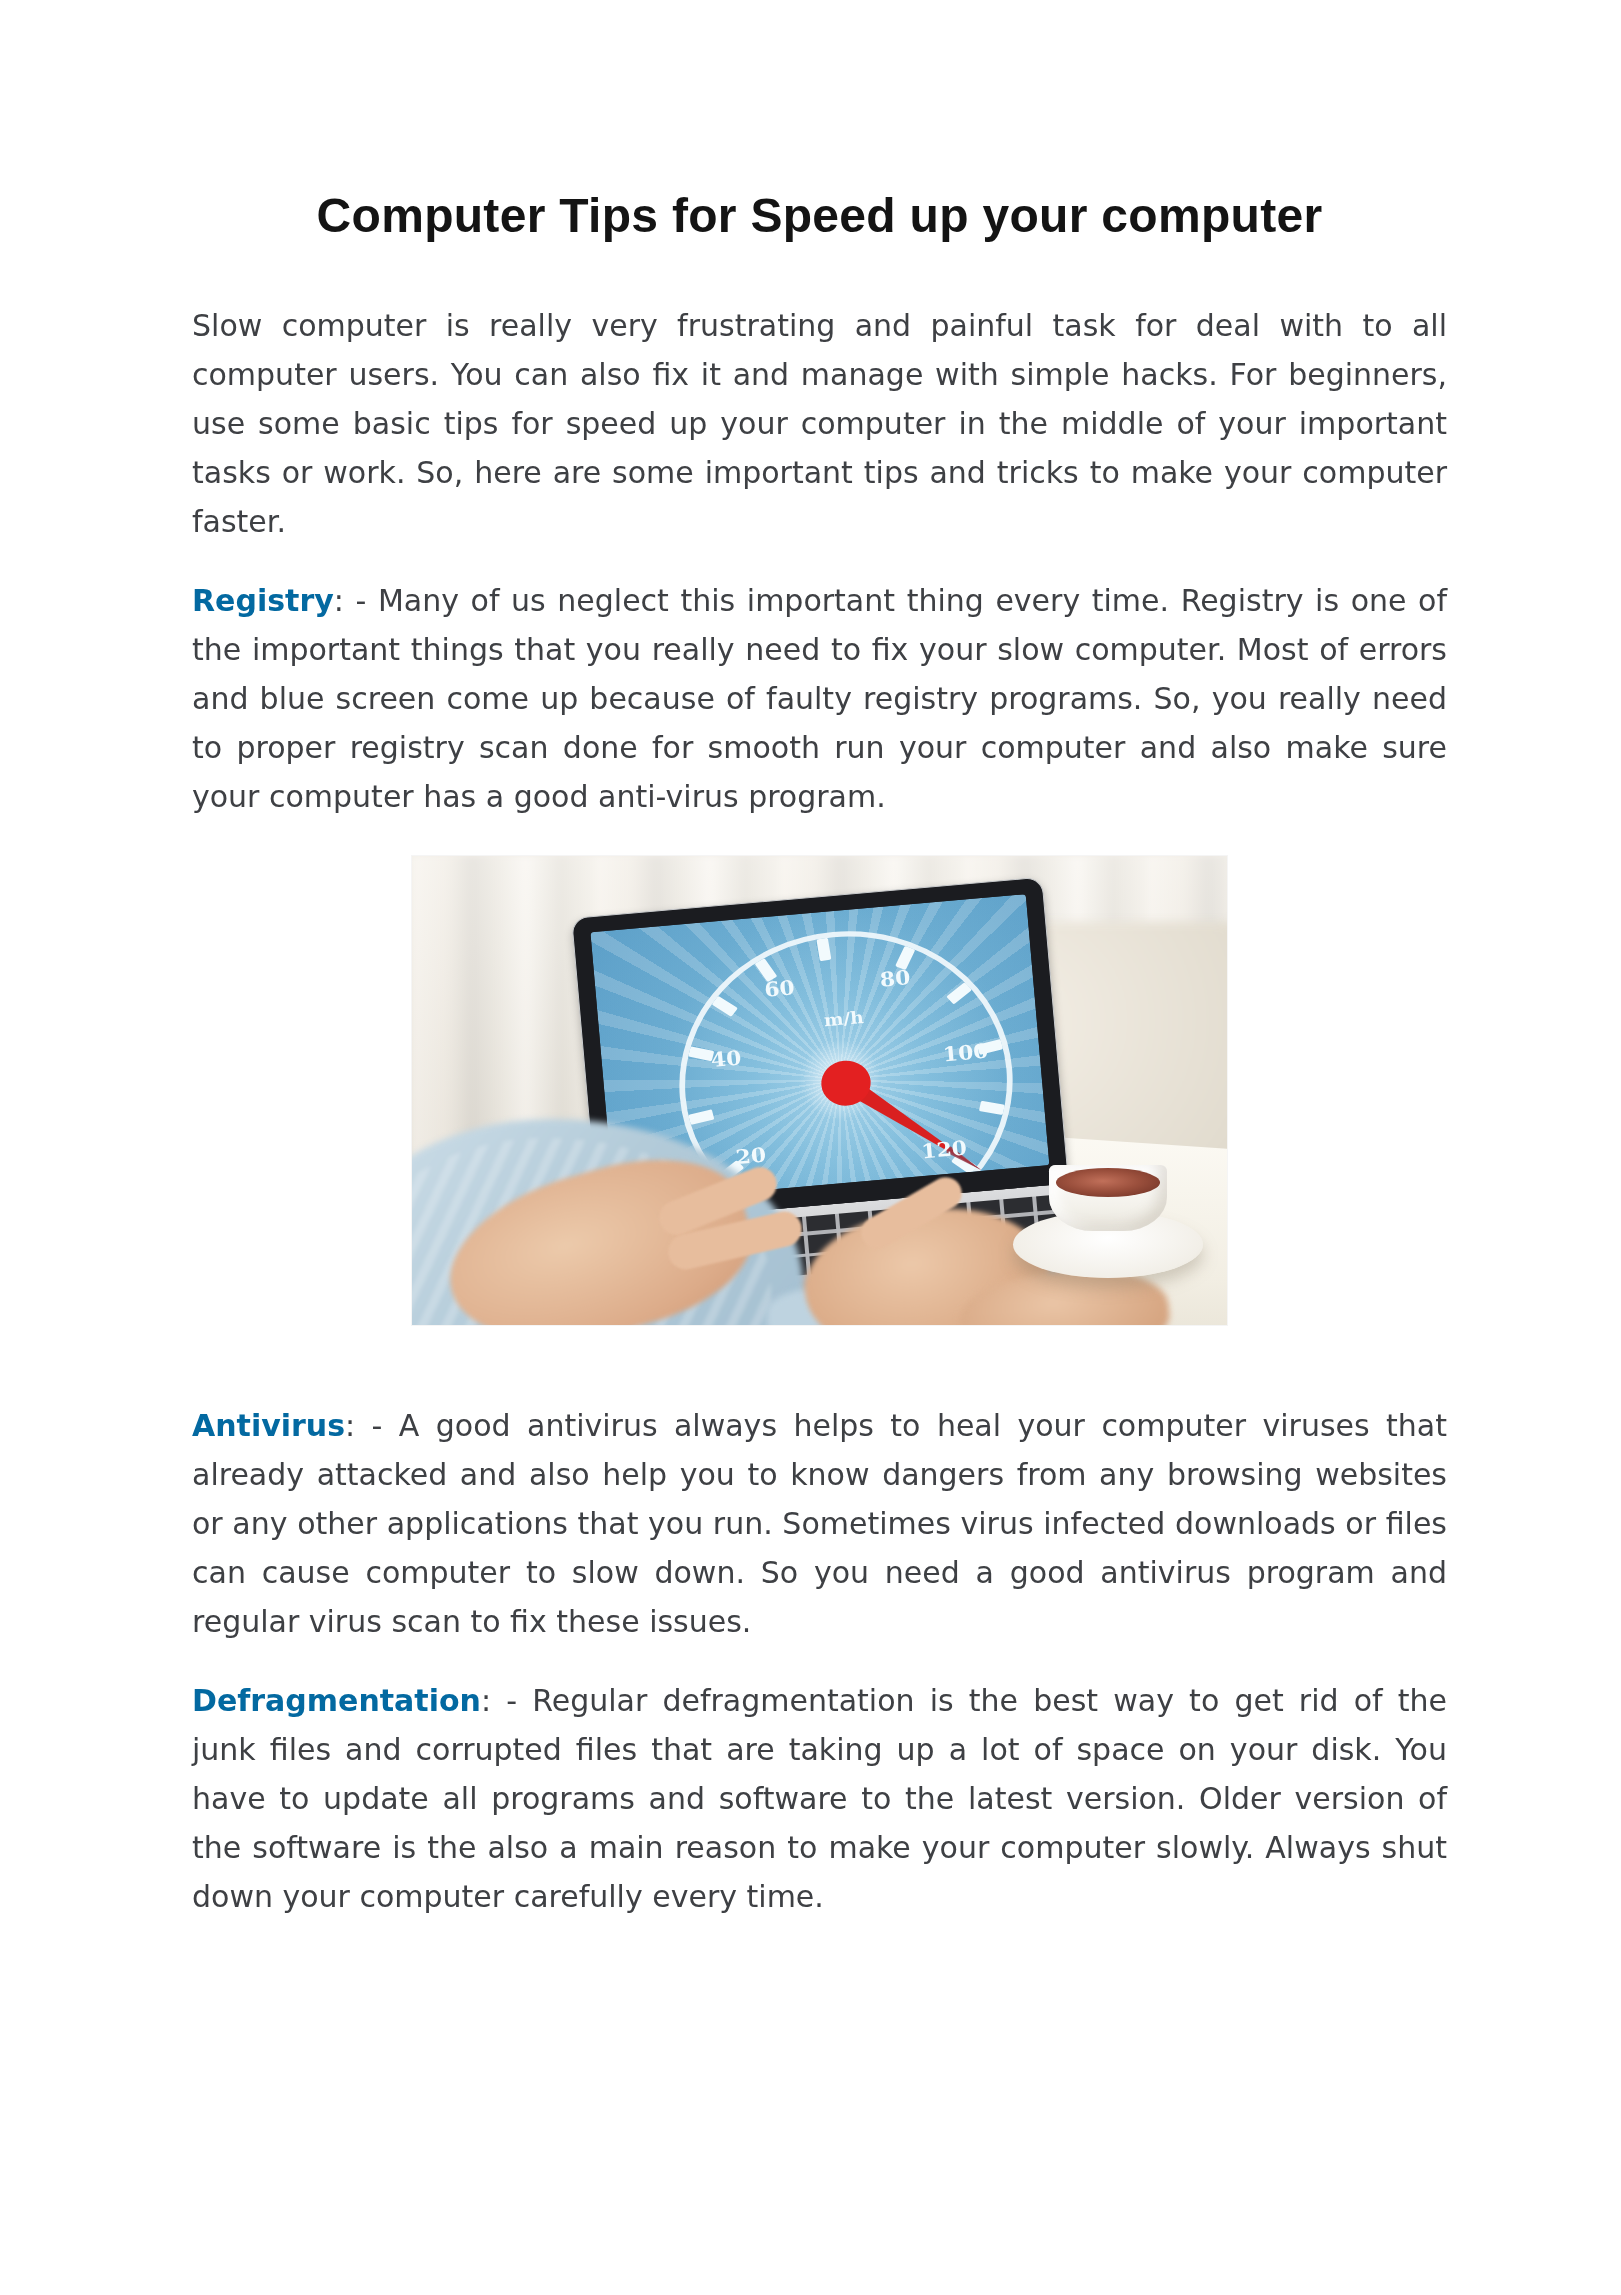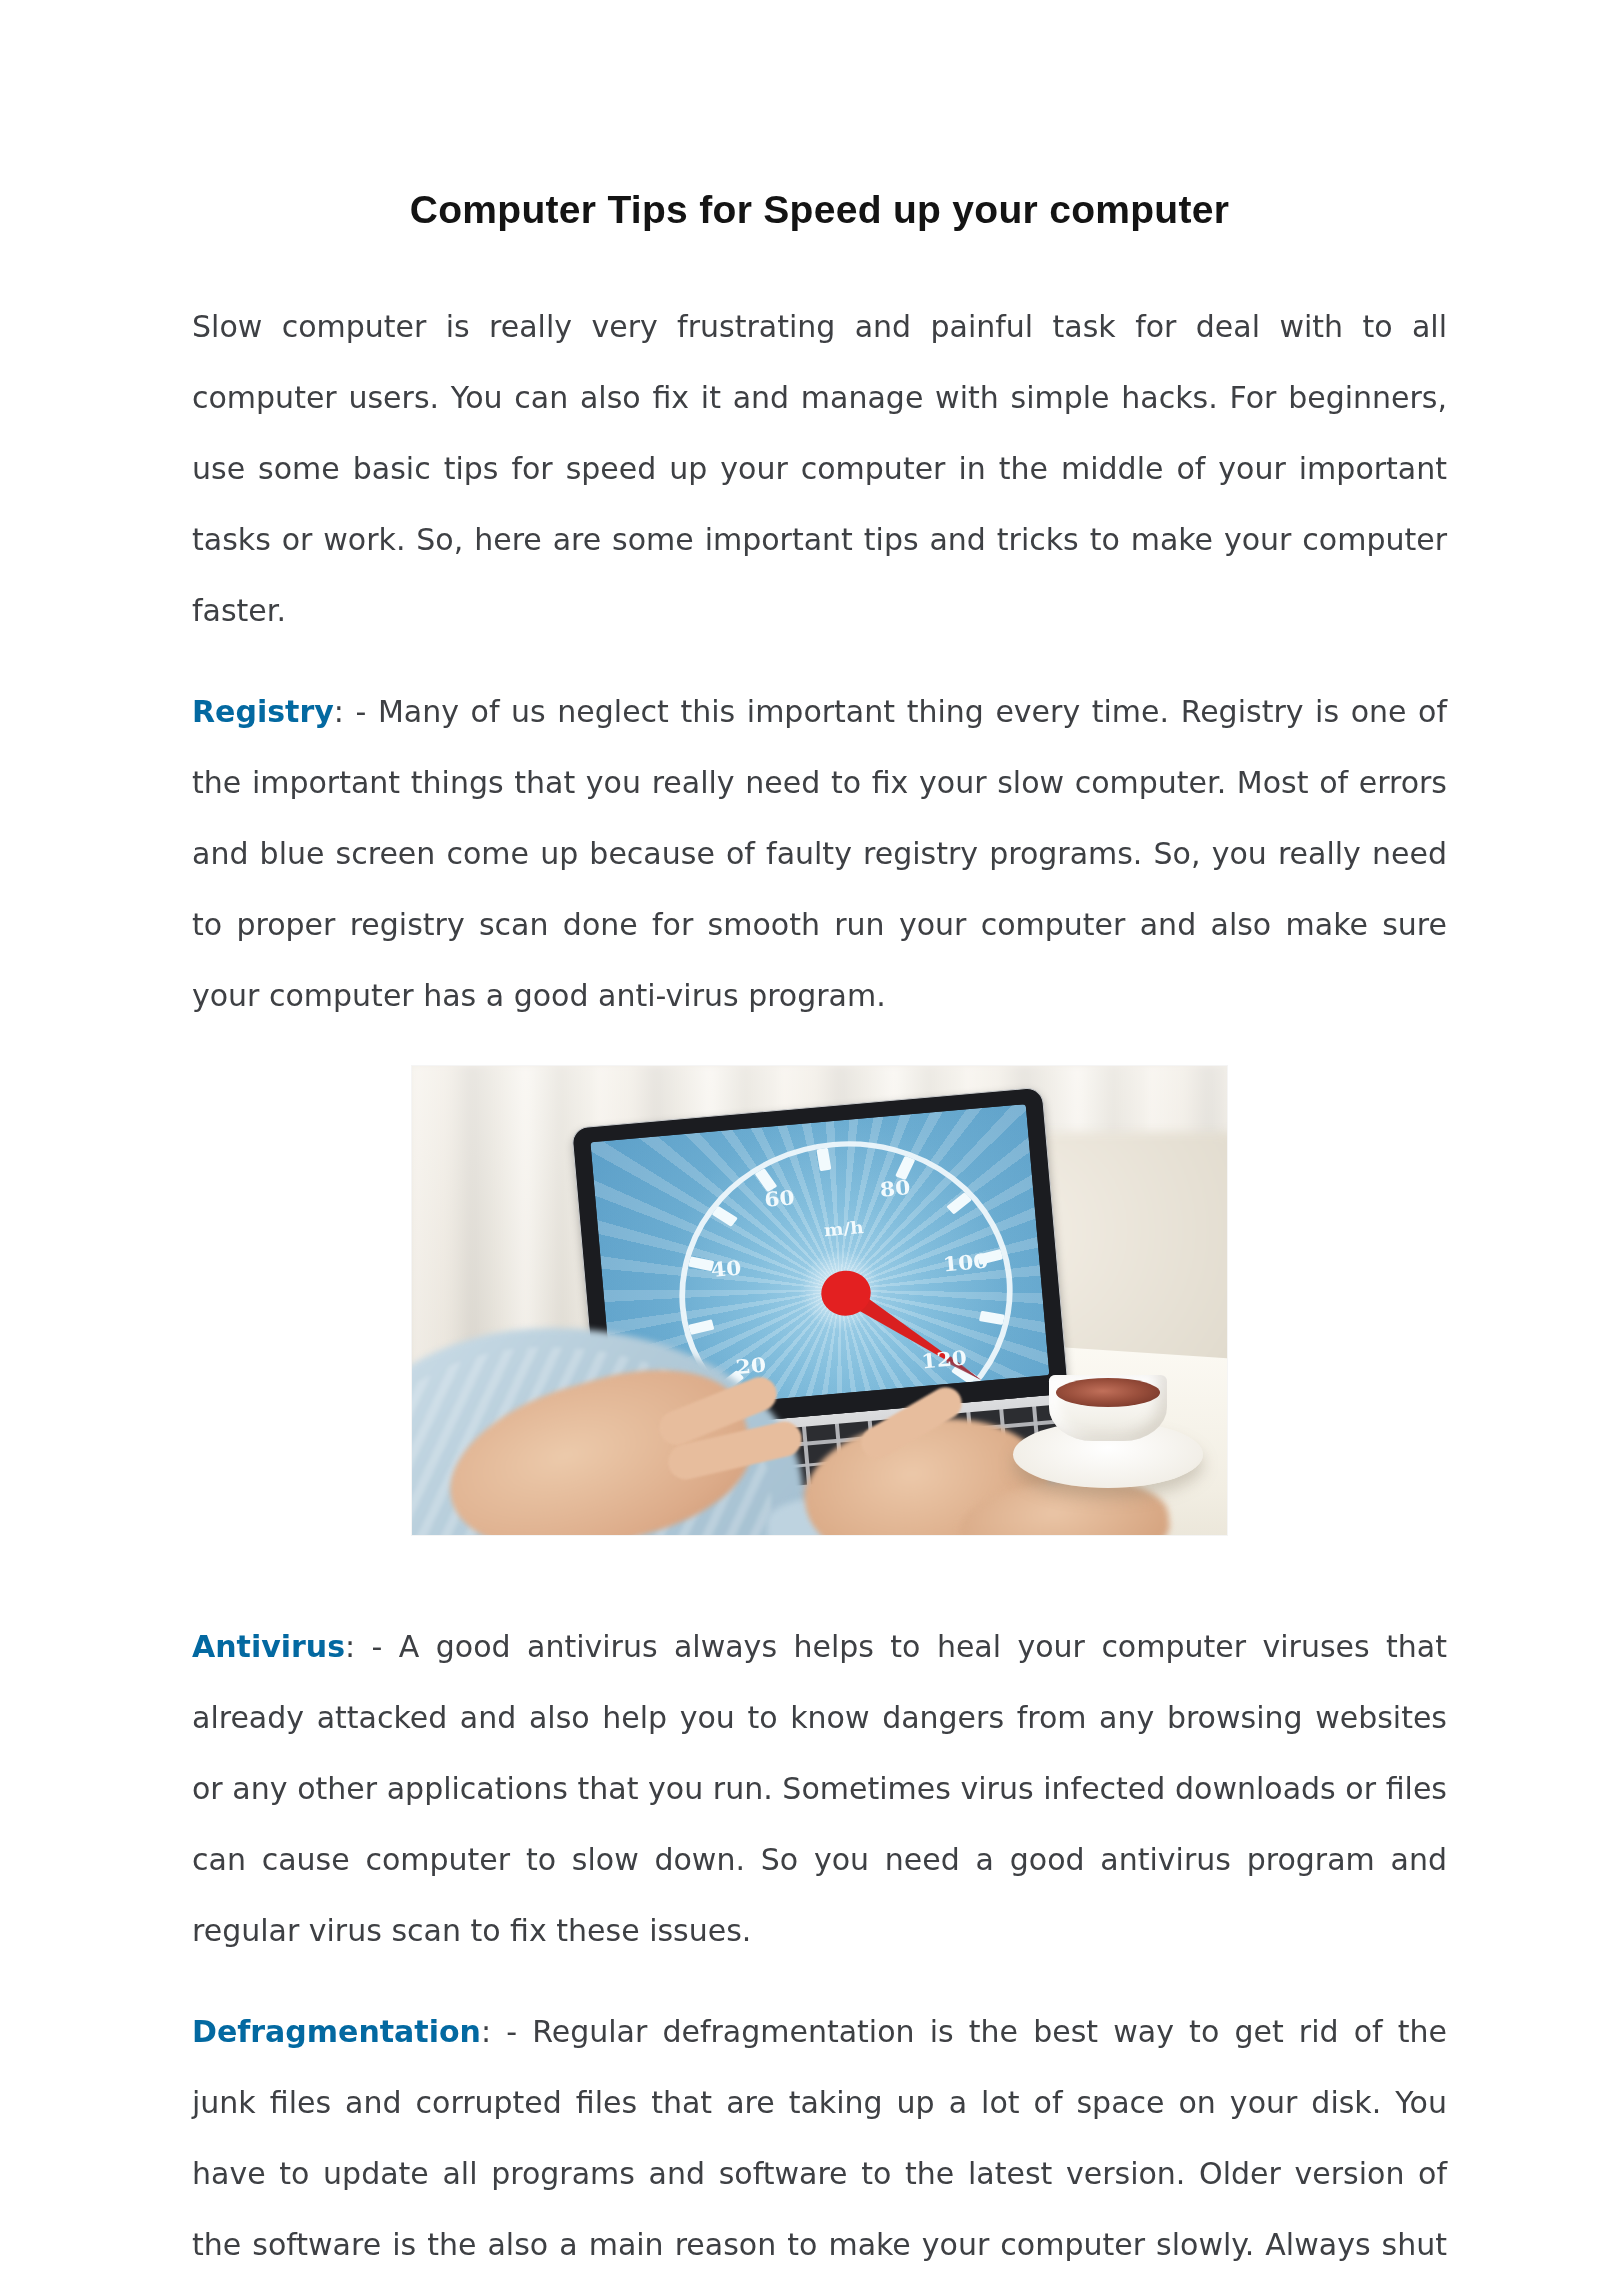--- a/index.html
+++ b/index.html
@@ -14,30 +14,30 @@
     font-family: "DejaVu Sans", sans-serif;
   }
   .text-col {
     margin-left: 192px;
     width: 1255px;
   }
   .title {
     text-align: center;
     font-family: "Liberation Sans", sans-serif;
     font-weight: 700;
-    font-size: 39px;
+    font-size: 48px;
     line-height: 1.15;
     color: #141414;
     letter-spacing: 0.3px;
     padding-top: 188px;
     margin: 0 0 58px 0;
   }
   p.body {
     font-size: 30px;
-    line-height: 71px;
+    line-height: 49px;
     color: #3e4044;
     text-align: justify;
     margin: 0 0 30px 0;
   }
   p.body .lead {
     font-weight: 700;
     color: #0369a1;
   }
 
   

